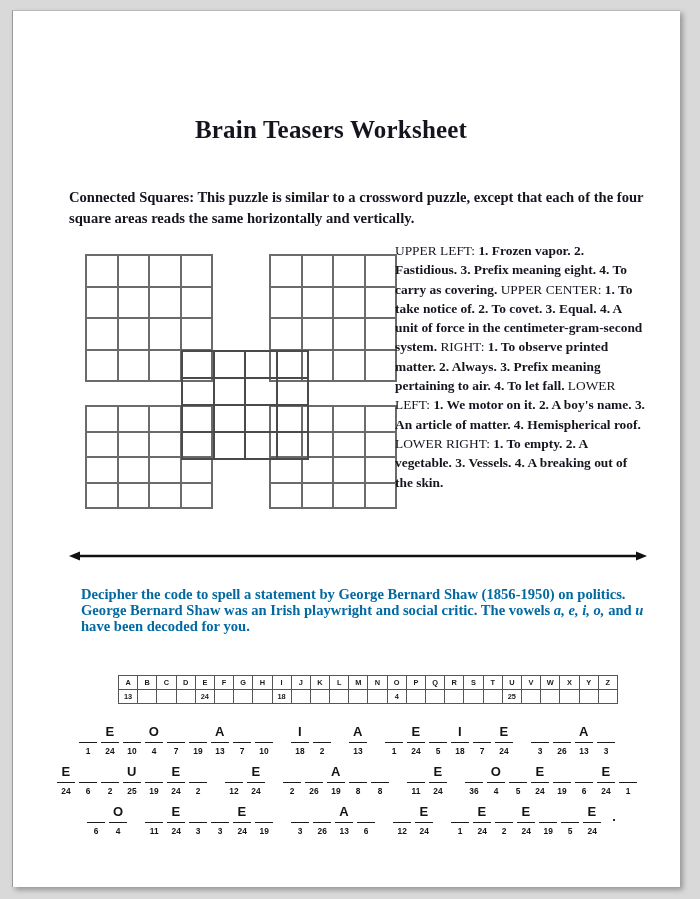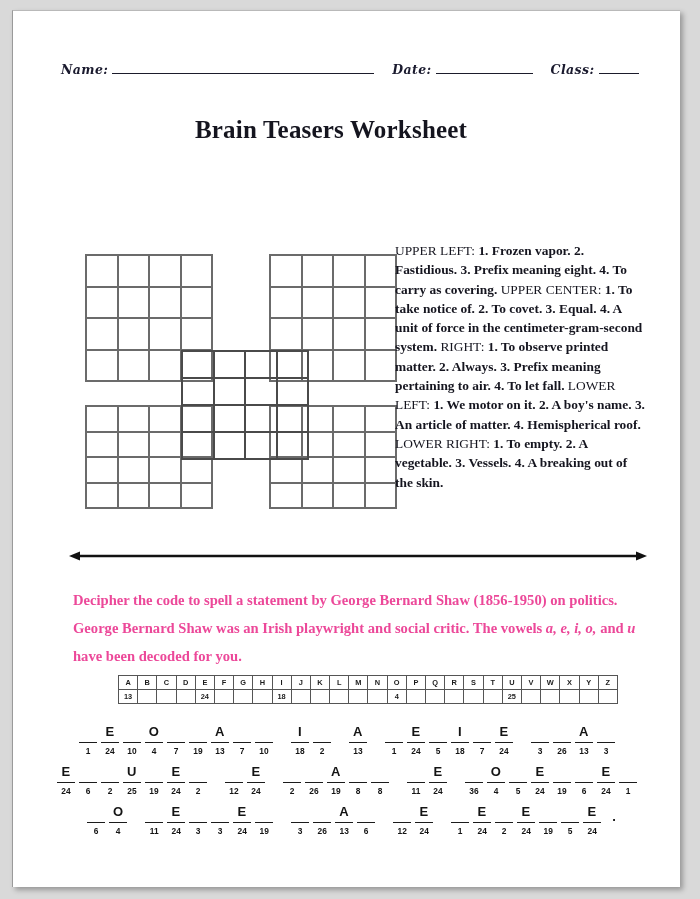--- a/index.html
+++ b/index.html
@@ -154,28 +154,28 @@
     position: absolute;
     left: 56px;
     top: 537px;
     width: 578px;
     height: 12px;
   }
 
   
   .cipher-intro {
     position: absolute;
-    left: 60px;
+    left: 68px;
     top: 575px;
     width: 578px;
     font-family: "Liberation Serif", serif;
     font-weight: bold;
     font-size: 14.6px;
-    line-height: 28px;
-    color: #ec4899;
+    line-height: 16px;
+    color: #0369a1;
   }
   .cipher-intro i { font-style: italic; }
 
   
   .key-table {
     position: absolute;
     left: 105px;
     top: 664px;
     border-collapse: collapse;
     font-family: "Liberation Sans", sans-serif;
@@ -250,33 +250,24 @@
     padding-bottom: 13px;
     margin-left: 2px;
   }
 </style>
 </head>
 <body>
 
 <div class="page-outer">
   <div class="page-sheet">
 
-    <div class="header-row">
-      <span class="field-label">Name:</span>
-      <span class="field-rule rule-name"></span>
-      <span class="spacer-sm"></span>
-      <span class="field-label">Date:</span>
-      <span class="field-rule rule-date"></span>
-      <span class="spacer-sm"></span>
-      <span class="field-label">Class:</span>
-      <span class="field-rule rule-class"></span>
-    </div>
 
     <div class="worksheet-title">Brain Teasers Worksheet</div>
 
+    <div class="intro-text">Connected Squares: This puzzle is similar to a crossword puzzle, except that each of the four square areas reads the same horizontally and vertically.</div>
 
     <div class="puzzle-area">
       <div class="grid-stage">
         <div class="sq-grid grid-ul" id="grid-ul">
             <div class="cell"></div>
             <div class="cell"></div>
             <div class="cell"></div>
             <div class="cell"></div>
             <div class="cell"></div>
             <div class="cell"></div>

